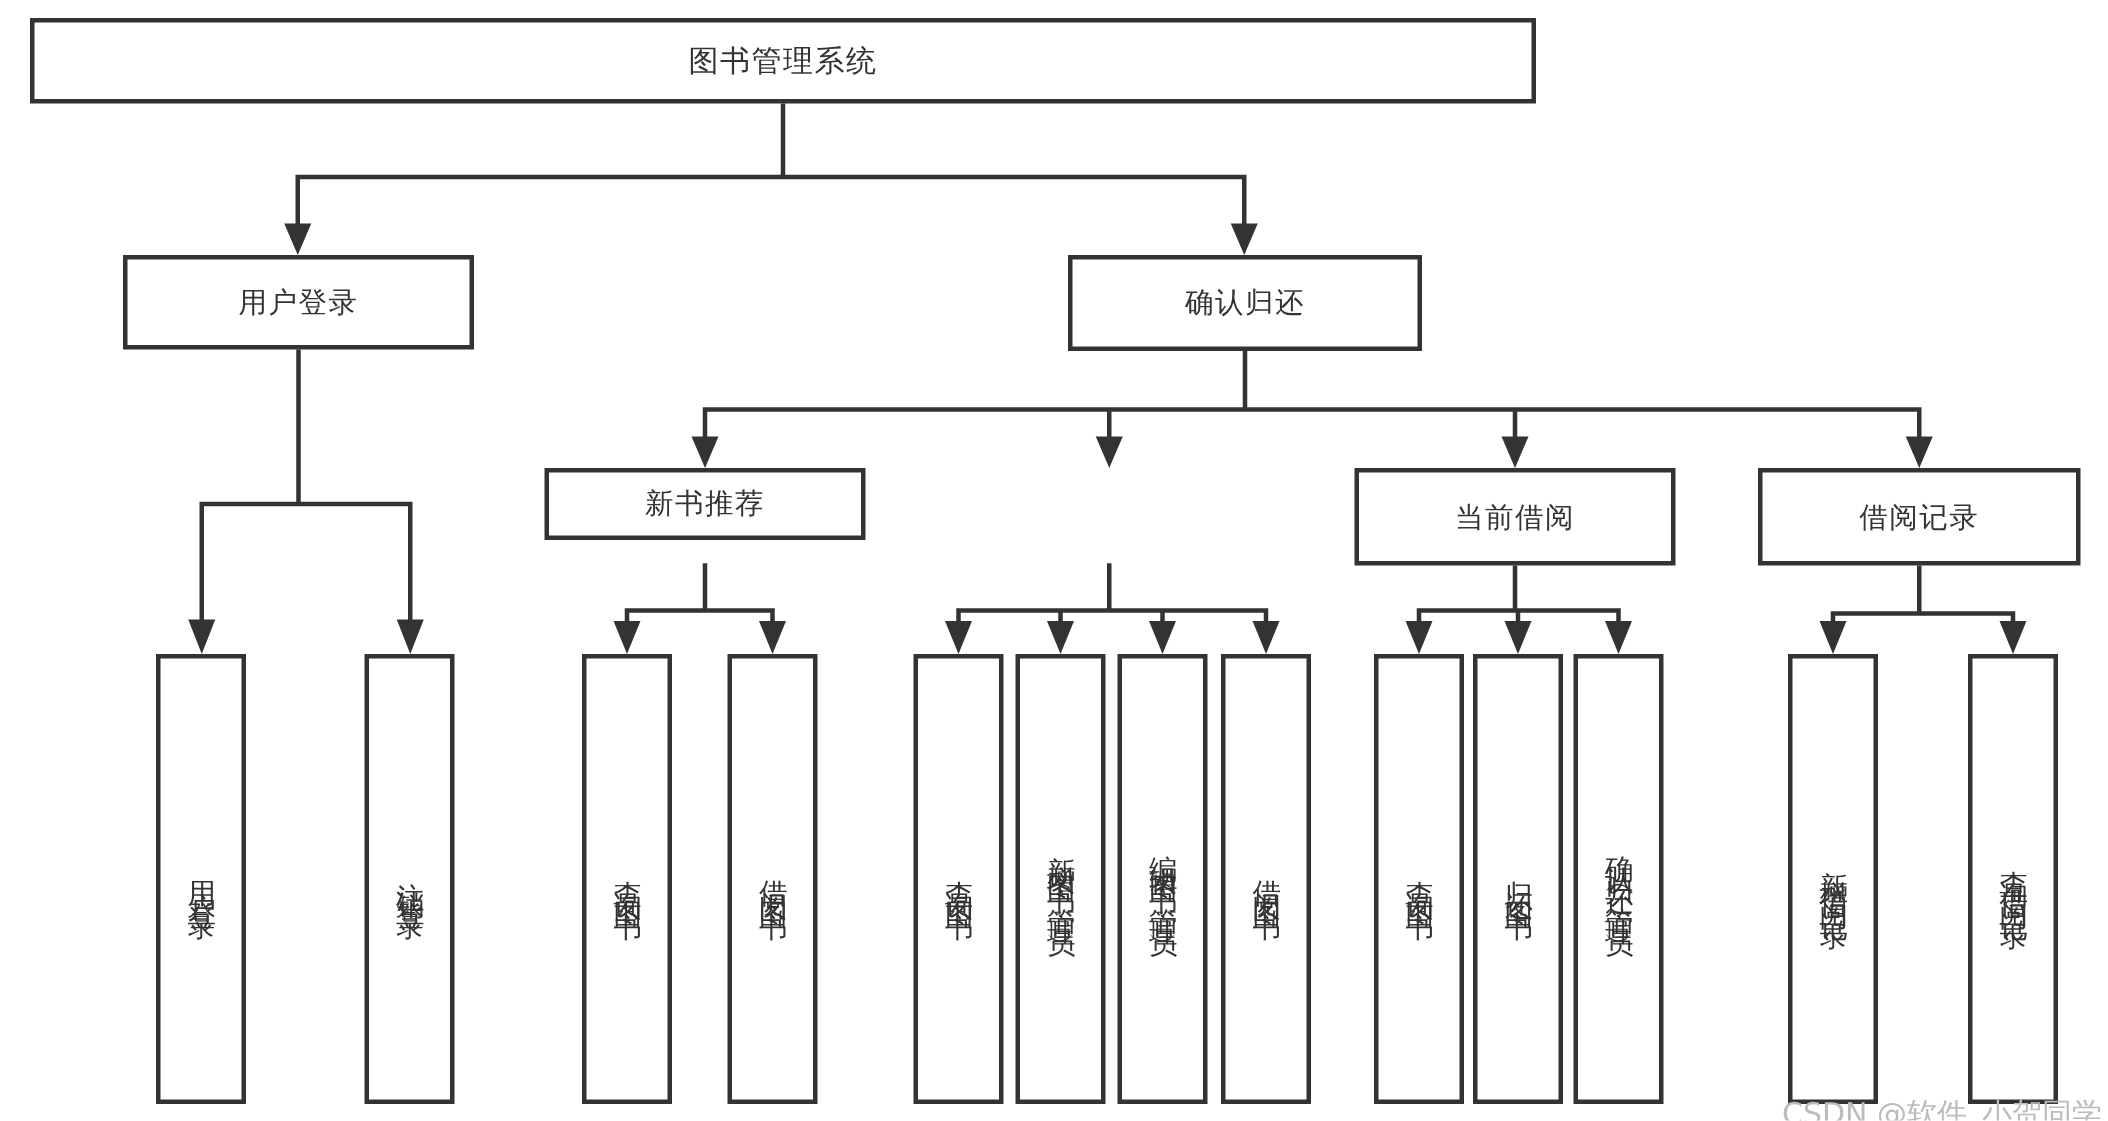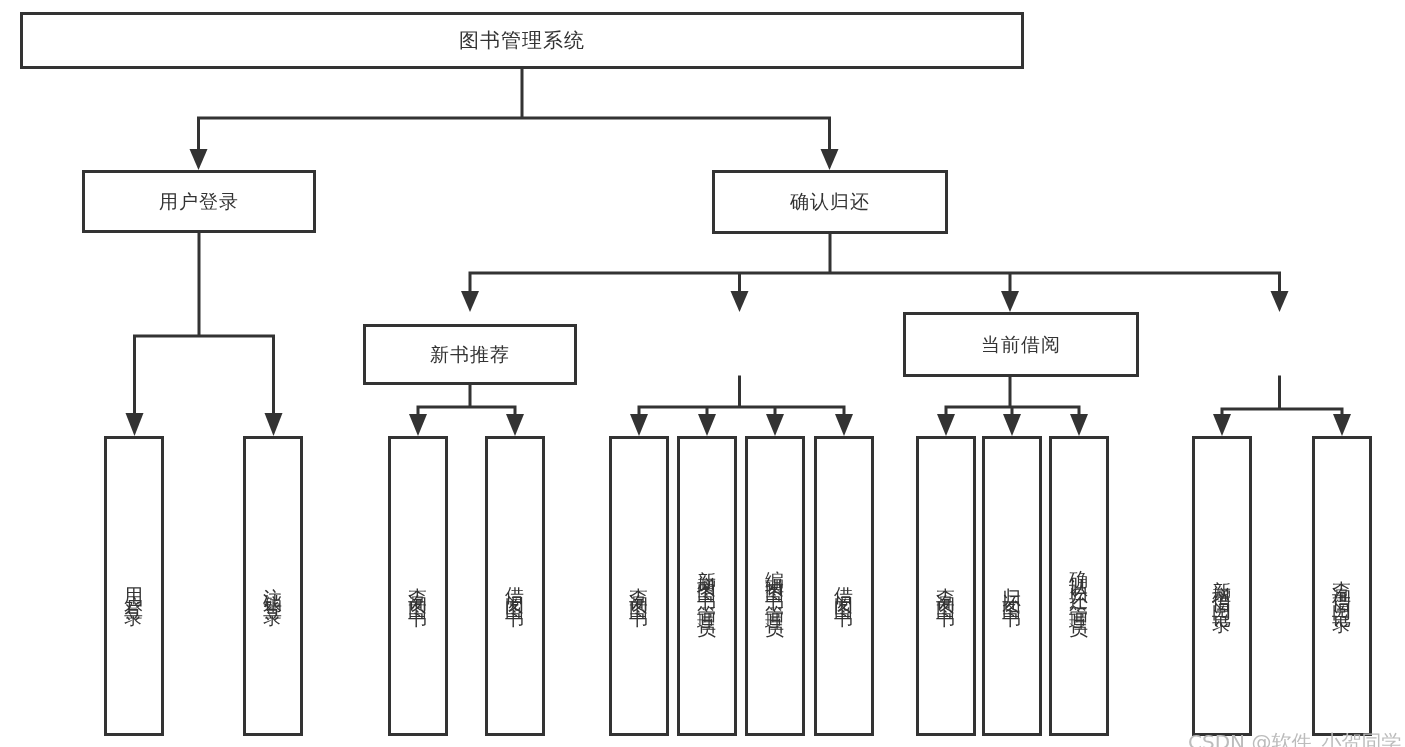--- a/index.html
+++ b/index.html
@@ -123,25 +123,28 @@
     <span class="hlabel">图书管理系统</span>
   </div>
 
   <div class="hbox" style="left:82px;top:170px;width:234px;height:63px">
     <span class="hlabel">用户登录</span>
   </div>
   <div class="hbox" style="left:712px;top:170px;width:236px;height:64px">
     <span class="hlabel">确认归还</span>
   </div>
 
-  <div class="hbox" style="left:363px;top:324px;width:214px;height:61px">
+  <div class="hbox" style="left:363px;top:312px;width:214px;height:48px">
     <span class="hlabel">新书推荐</span>
   </div>
-  <div class="hbox" style="left:903px;top:312px;width:236px;height:65px">
+  <div class="hbox" style="left:903px;top:312px;width:214px;height:65px">
     <span class="hlabel">当前借阅</span>
+  </div>
+  <div class="hbox" style="left:1172px;top:312px;width:215px;height:65px">
+    <span class="hlabel">借阅记录</span>
   </div>
 
   <div class="vbox" style="left:104px">
     <span class="vlabel">用户登录</span>
   </div>
   <div class="vbox" style="left:243px">
     <span class="vlabel">注销登录</span>
   </div>
 
   <div class="vbox" style="left:388px">

